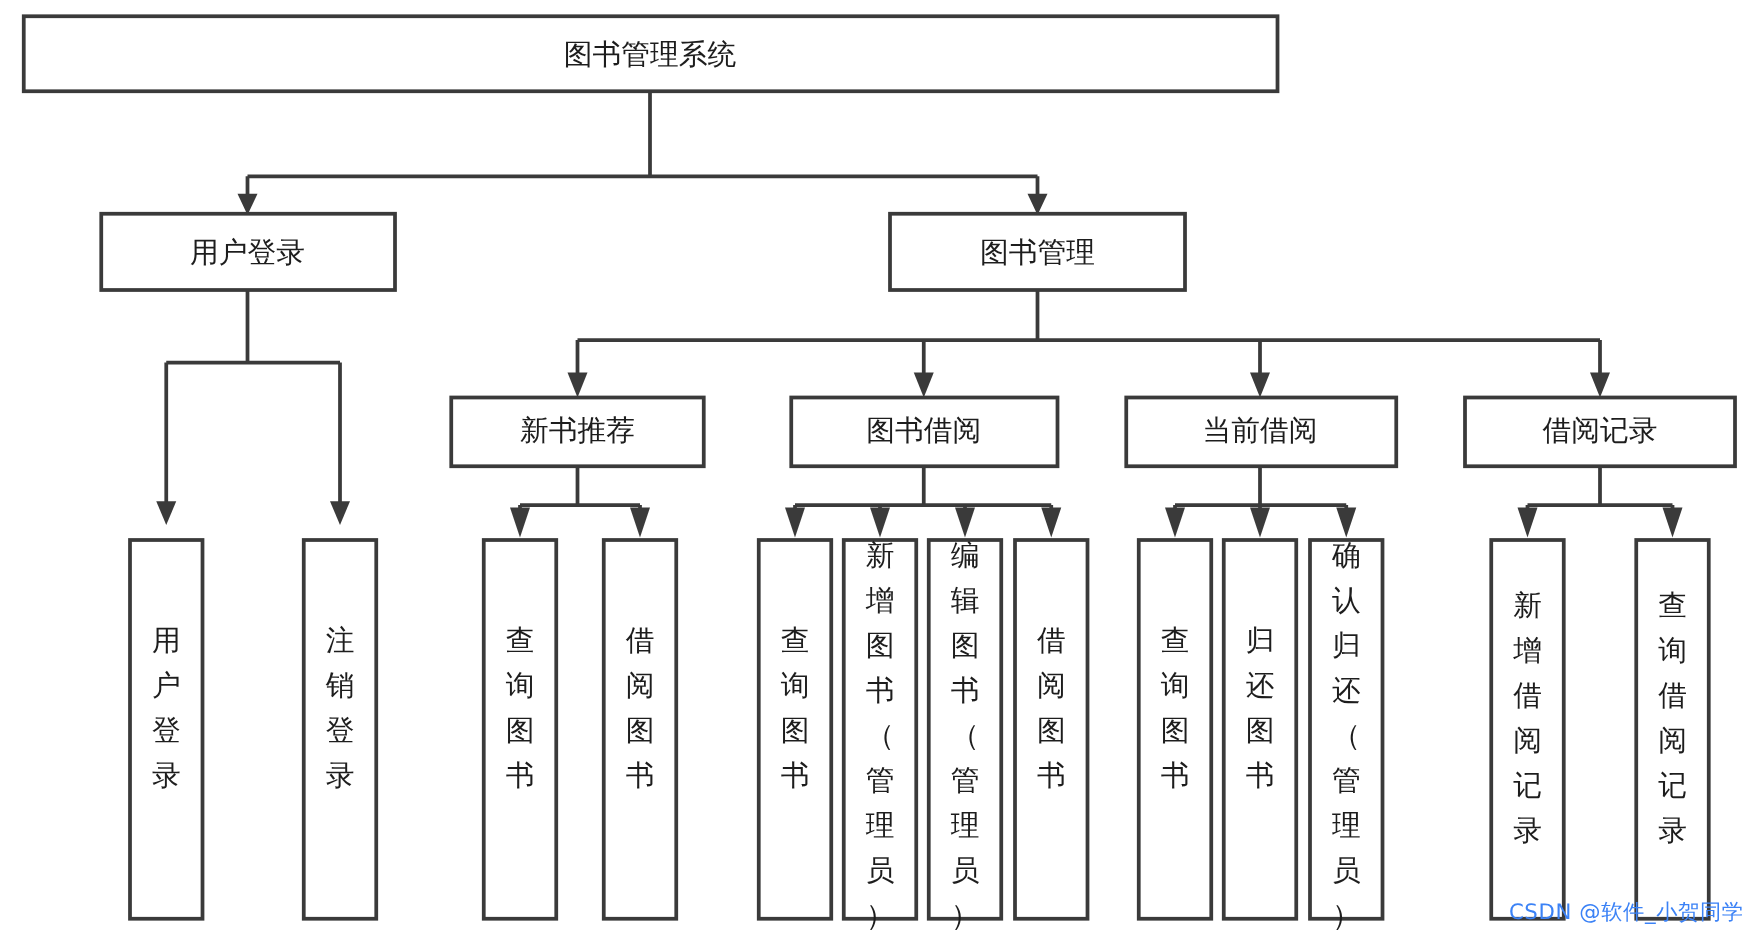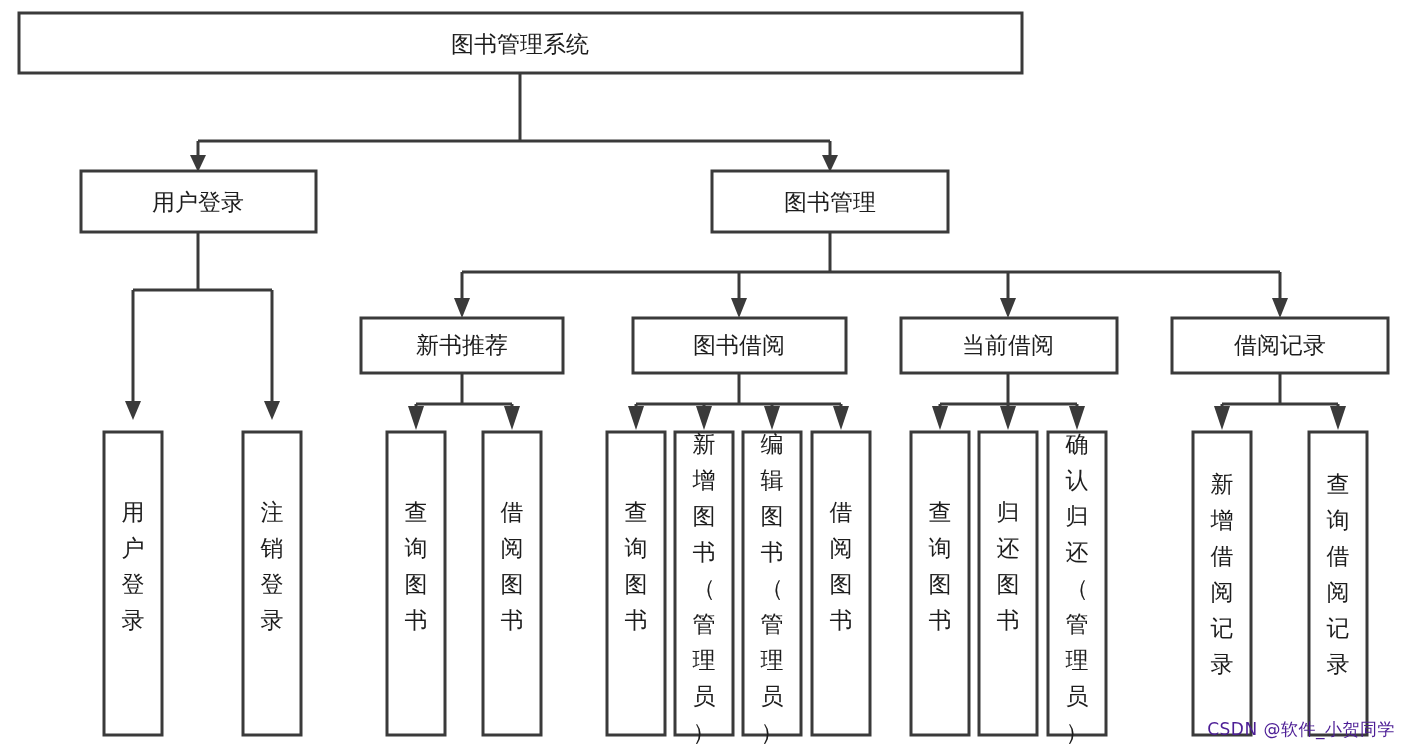--- a/index.html
+++ b/index.html
@@ -53,21 +53,21 @@
     font-size: 23px;
     fill: #1d1d1d;
     text-anchor: middle;
   }
   .watermark {
     position: absolute;
     right: 10px;
     bottom: 6px;
     font-family: "DejaVu Sans", "Liberation Sans", sans-serif;
     font-size: 17px;
-    color: #4c1d95;
+    color: #3b82f6;
     letter-spacing: 0.5px;
     white-space: nowrap;
     user-select: none;
   }
 </style>
 </head>
 <body>
 
 <div id="diagram-root">
 

